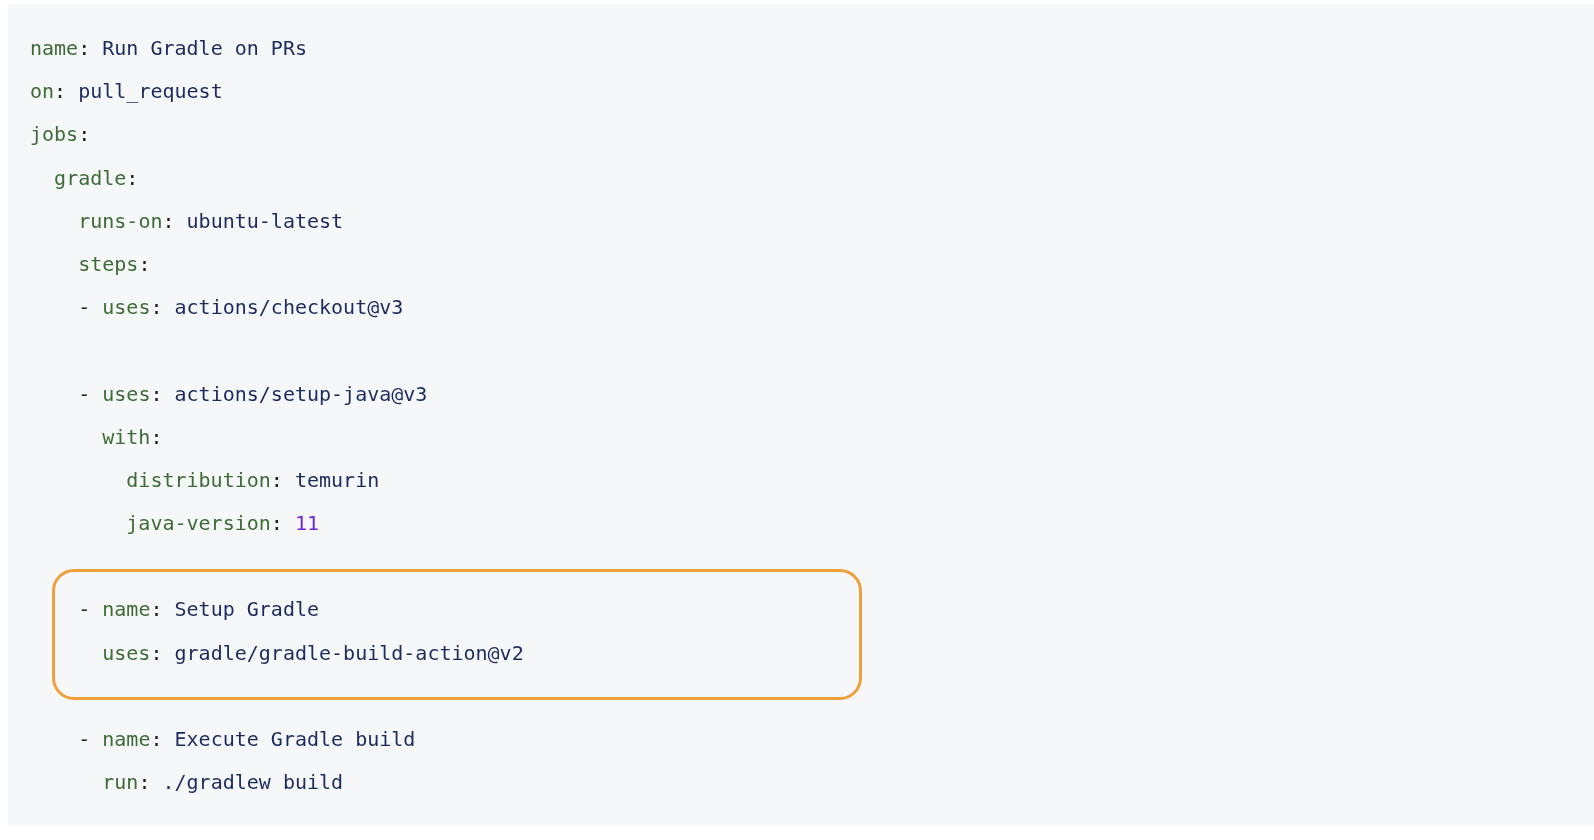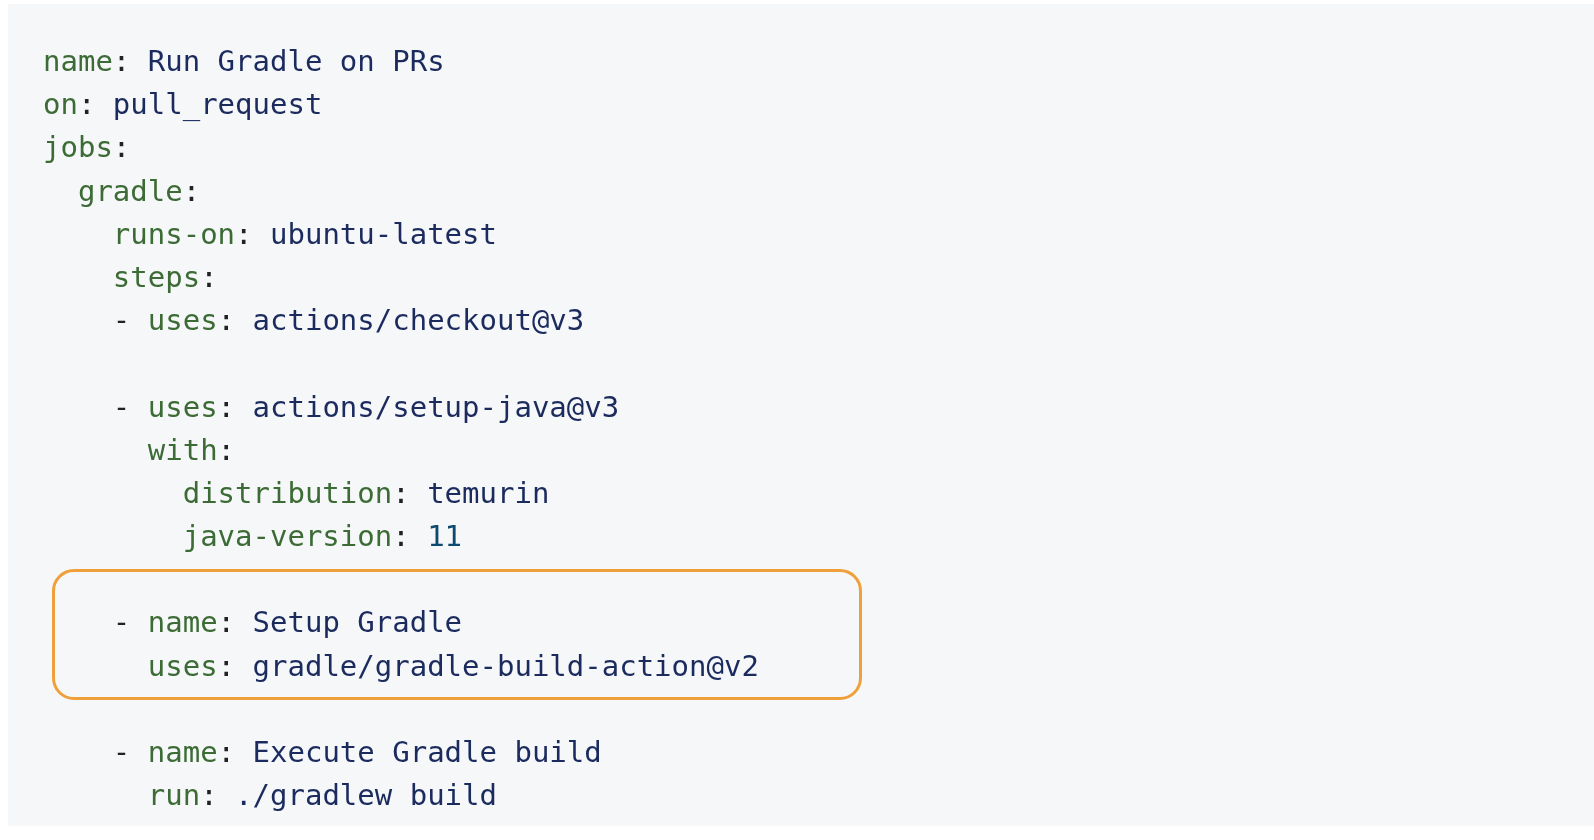--- a/index.html
+++ b/index.html
@@ -2,30 +2,30 @@
 <html><head>
   <meta charset="utf-8">
   <style>
     html, body { margin: 0; padding: 0; background: #ffffff; }
     body { width: 1594px; height: 840px; position: relative; overflow: hidden; }
     .code-block {
       position: absolute; left: 8px; top: 4px; width: 1586px; height: 822px;
       background: #f6f7f9;
     }
     .code {
-      position: absolute; left: 22px; top: 23px; margin: 13px;
+      position: absolute; left: 22px; top: 23px; margin: 0;
       font-family: "DejaVu Sans Mono", monospace;
-      font-size: 29px; line-height: 43.2px;
+      font-size: 20px; line-height: 43.2px;
       color: #1c2c5b; white-space: pre;
     }
     .line { height: 43.2px; display: block; }
     .key { color: #3c6b35; }
     .punct { color: #222222; }
     .str { color: #1b2b5e; }
-    .num { color: #0c4a6e; }
+    .num { color: #6d28d9; }
     .highlight-box {
       position: absolute; left: 44px; top: 565px; width: 810px; height: 131px;
       border: 3px solid #f0a03a; border-radius: 22px; box-sizing: border-box;
     }
   </style>
 </head>
 <body>
 
 <div class="code-block">
   <pre class="code" id="code"><span class="line"><span></span><span class="key">name</span><span class="punct">:</span> <span class="str">Run Gradle on PRs</span></span><span class="line"><span></span><span class="key">on</span><span class="punct">:</span> <span class="str">pull_request</span></span><span class="line"><span></span><span class="key">jobs</span><span class="punct">:</span></span><span class="line"><span>  </span><span class="key">gradle</span><span class="punct">:</span></span><span class="line"><span>    </span><span class="key">runs-on</span><span class="punct">:</span> <span class="str">ubuntu-latest</span></span><span class="line"><span>    </span><span class="key">steps</span><span class="punct">:</span></span><span class="line"><span>    </span><span class="punct">- </span><span class="key">uses</span><span class="punct">:</span> <span class="str">actions/checkout@v3</span></span><span class="line"> </span><span class="line"><span>    </span><span class="punct">- </span><span class="key">uses</span><span class="punct">:</span> <span class="str">actions/setup-java@v3</span></span><span class="line"><span>      </span><span class="key">with</span><span class="punct">:</span></span><span class="line"><span>        </span><span class="key">distribution</span><span class="punct">:</span> <span class="str">temurin</span></span><span class="line"><span>        </span><span class="key">java-version</span><span class="punct">:</span> <span class="num">11</span></span><span class="line"> </span><span class="line"><span>    </span><span class="punct">- </span><span class="key">name</span><span class="punct">:</span> <span class="str">Setup Gradle</span></span><span class="line"><span>      </span><span class="key">uses</span><span class="punct">:</span> <span class="str">gradle/gradle-build-action@v2</span></span><span class="line"> </span><span class="line"><span>    </span><span class="punct">- </span><span class="key">name</span><span class="punct">:</span> <span class="str">Execute Gradle build</span></span><span class="line"><span>      </span><span class="key">run</span><span class="punct">:</span> <span class="str">./gradlew build</span></span></pre>

